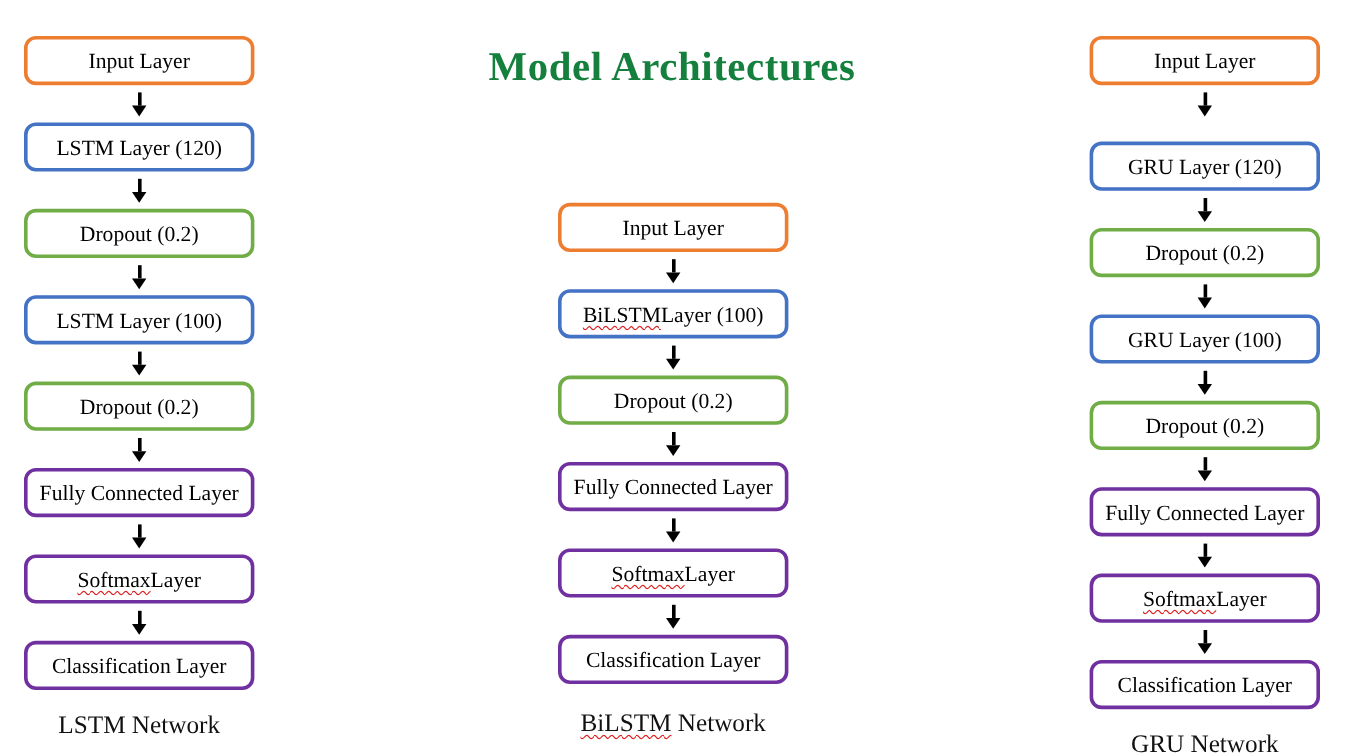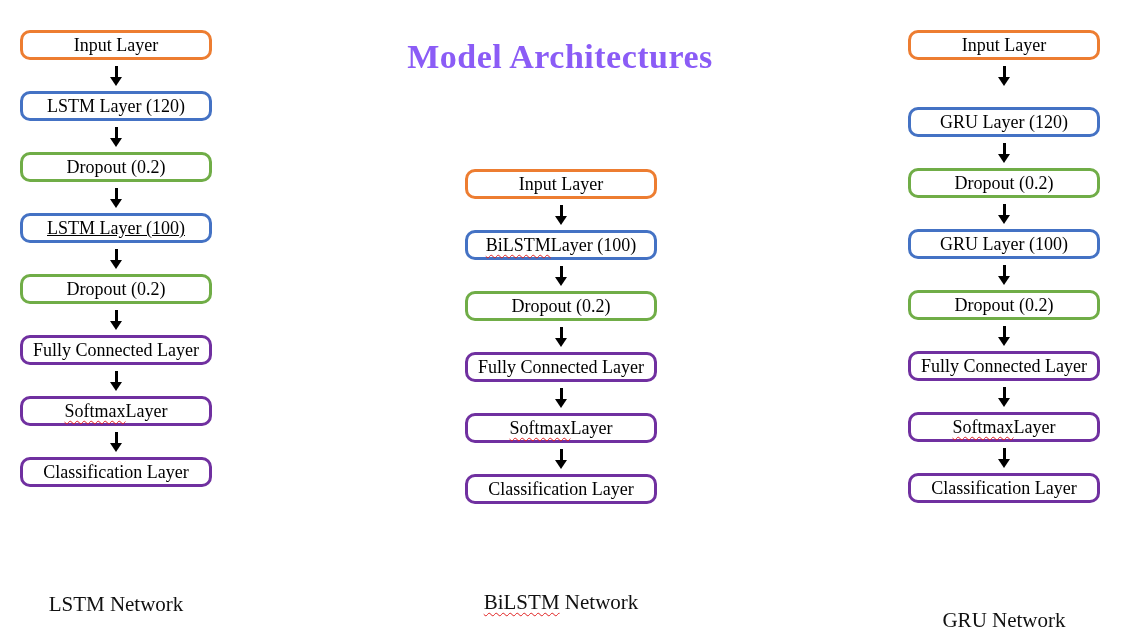--- a/index.html
+++ b/index.html
@@ -20,31 +20,31 @@
   .title {
     position: absolute;
     left: 345px;
     top: 38px;
     width: 430px;
     margin: 0;
     text-align: center;
     font-size: 34px;
     font-weight: 700;
     letter-spacing: 0.5px;
-    color: #8b5cf6;
+    color: #15803d;
   }
 
   .column { position: absolute; width: 192px; }
   .col-0 { left: 20px;  top: 30px; }
   .col-1 { left: 465px; top: 169px; }
   .col-2 { left: 908px; top: 30px; }
 
   .layer-box {
     box-sizing: border-box;
-    height: 30px;
+    height: 41px;
     border: 3px solid #888;
     border-radius: 10px;
     background: #ffffff;
     display: flex;
     align-items: center;
     justify-content: center;
     font-size: 18px;
     white-space: nowrap;
     line-height: 1;
   }
@@ -99,21 +99,21 @@
         <div class="layer-box" style="border-color: rgb(68, 114, 196);">LSTM Layer (120)</div>
         <div class="arrow-zone">
           <div class="arrow-stem" style="background: rgb(0, 0, 0);"></div>
           <div class="arrow-head" style="border-top-color: rgb(0, 0, 0);"></div>
         </div>
         <div class="layer-box" style="border-color: rgb(112, 173, 71);">Dropout (0.2)</div>
         <div class="arrow-zone">
           <div class="arrow-stem" style="background: rgb(0, 0, 0);"></div>
           <div class="arrow-head" style="border-top-color: rgb(0, 0, 0);"></div>
         </div>
-        <div class="layer-box" style="border-color: rgb(68, 114, 196); text-decoration: underline;">LSTM Layer (100)</div>
+        <div class="layer-box" style="border-color: rgb(68, 114, 196);">LSTM Layer (100)</div>
         <div class="arrow-zone">
           <div class="arrow-stem" style="background: rgb(0, 0, 0);"></div>
           <div class="arrow-head" style="border-top-color: rgb(0, 0, 0);"></div>
         </div>
         <div class="layer-box" style="border-color: rgb(112, 173, 71);">Dropout (0.2)</div>
         <div class="arrow-zone">
           <div class="arrow-stem" style="background: rgb(0, 0, 0);"></div>
           <div class="arrow-head" style="border-top-color: rgb(0, 0, 0);"></div>
         </div>
         <div class="layer-box" style="border-color: rgb(112, 48, 160);">Fully Connected Layer</div>

